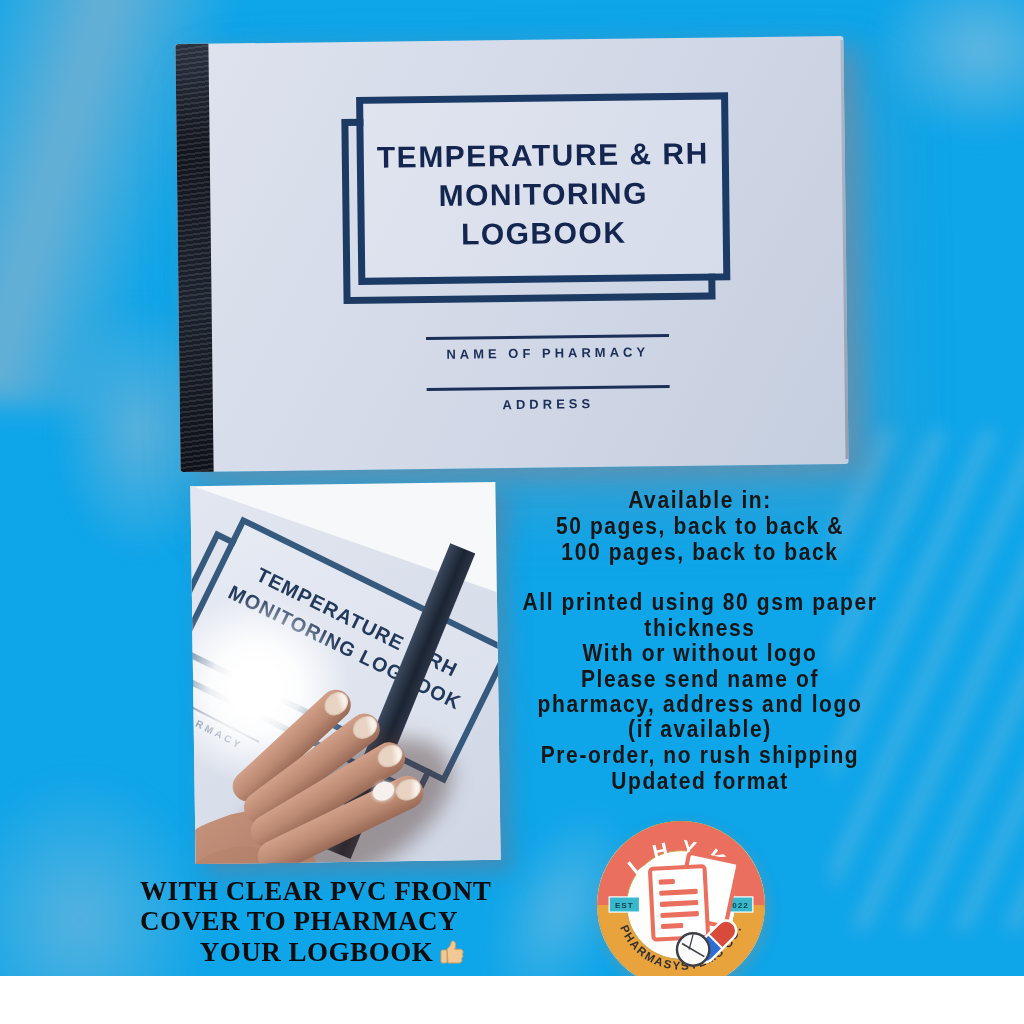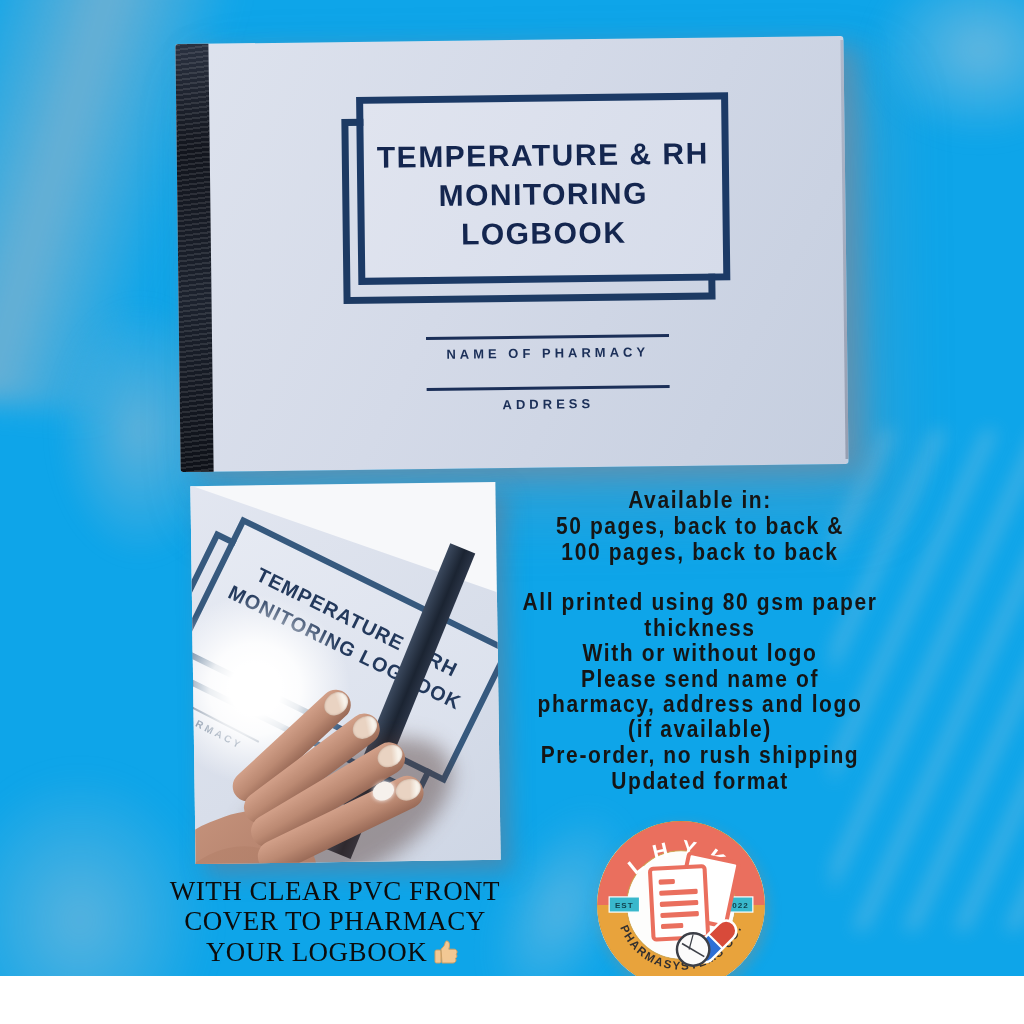--- a/index.html
+++ b/index.html
@@ -72,22 +72,22 @@
     background:linear-gradient(160deg,#c6937c,#a87763);transform:rotate(-20deg);}
   .arm{left:-60px;top:372px;width:170px;height:130px;border-radius:40%;
     background:linear-gradient(160deg,#b9866f,#98695655);transform:rotate(-30deg);}
 
   
   .details{left:500px;top:487px;width:400px;text-align:center;color:#151515;font-weight:700;
     font-size:21px;line-height:21.8px;letter-spacing:1.6px;transform:scaleY(1.17);transform-origin:top center;}
   .detail-line{min-height:21.8px;}
 
   
-  .caption{left:140px;top:876px;width:390px;text-align:center;color:#0c0c0c;
-    font-family:"Liberation Serif",serif;font-weight:400;font-size:27px;line-height:30px;letter-spacing:.5px;}
+  .caption{left:140px;top:876px;width:390px;color:#0c0c0c;
+    font-family:"Liberation Serif",serif;font-weight:700;font-size:27px;line-height:30px;letter-spacing:.5px;}
   .cap-flex{display:flex;align-items:center;justify-content:center;gap:5px;}
 
   
   .logo{left:595px;top:819px;width:172px;height:172px;filter:drop-shadow(2px 5px 7px rgba(150,140,120,.45));}
 </style>
 </head>
 <body>
 
 <div class="page">
 

